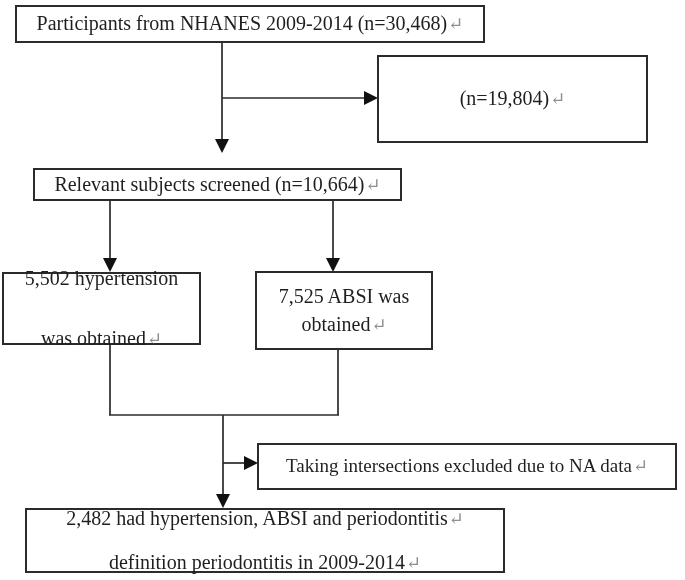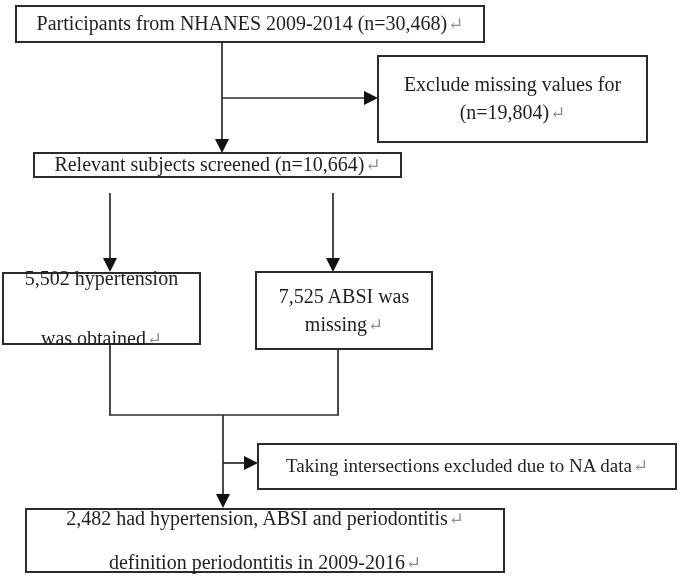--- a/index.html
+++ b/index.html
@@ -43,21 +43,21 @@
     white-space: nowrap;
   }
   .flow-box .ret {
     color: var(--ret-color, #8f8f8f);
     font-size: 18px;
     padding-left: 1px;
   }
   
   #box-participants { left: 15px;  top: 5px;   width: 470px; height: 38px; }
   #box-exclude      { left: 377px; top: 55px;  width: 271px; height: 88px; }
-  #box-screened     { left: 33px;  top: 152px; width: 369px; height: 26px; }
+  #box-screened     { left: 33px;  top: 168px; width: 369px; height: 33px; }
   #box-hypertension { left: 2px;   top: 272px; width: 199px; height: 73px; gap: 32px; }
   #box-absi         { left: 255px; top: 271px; width: 178px; height: 79px; }
   #box-intersections{ left: 257px; top: 443px; width: 420px; height: 47px; font-size: 19px; }
   #box-final        { left: 25px;  top: 508px; width: 480px; height: 65px; gap: 16px; }
 </style>
 </head>
 <body>
 
 <div class="canvas">
 
@@ -88,40 +88,39 @@
       <polygon points="216,494 230,494 223,508"></polygon>
       <polygon points="244,456 244,470 258,463"></polygon>
     </g>
   </svg>
 
   <div class="flow-box" id="box-participants">
       <div class="line"><span>Participants from NHANES 2009-2014 (n=30,468)</span><span class="ret">↵</span></div>
     </div>
 
   <div class="flow-box" id="box-exclude">
-      <div class="line"><span>Exclude missing values for</span></div>
       <div class="line"><span>(n=19,804)</span><span class="ret">↵</span></div>
     </div>
 
   <div class="flow-box" id="box-screened">
       <div class="line"><span>Relevant subjects screened (n=10,664)</span><span class="ret">↵</span></div>
     </div>
 
   <div class="flow-box" id="box-hypertension">
       <div class="line"><span>5,502 hypertension</span></div>
       <div class="line"><span>was obtained</span><span class="ret">↵</span></div>
     </div>
 
   <div class="flow-box" id="box-absi">
       <div class="line"><span>7,525 ABSI was</span></div>
-      <div class="line"><span>missing</span><span class="ret">↵</span></div>
+      <div class="line"><span>obtained</span><span class="ret">↵</span></div>
     </div>
 
   <div class="flow-box" id="box-intersections">
       <div class="line"><span>Taking intersections excluded due to NA data</span><span class="ret">↵</span></div>
     </div>
 
   <div class="flow-box" id="box-final">
       <div class="line"><span>2,482 had hypertension, ABSI and periodontitis</span><span class="ret">↵</span></div>
-      <div class="line"><span>definition periodontitis in 2009-2016</span><span class="ret">↵</span></div>
+      <div class="line"><span>definition periodontitis in 2009-2014</span><span class="ret">↵</span></div>
     </div>
 
 </div>
 
 </body></html>

